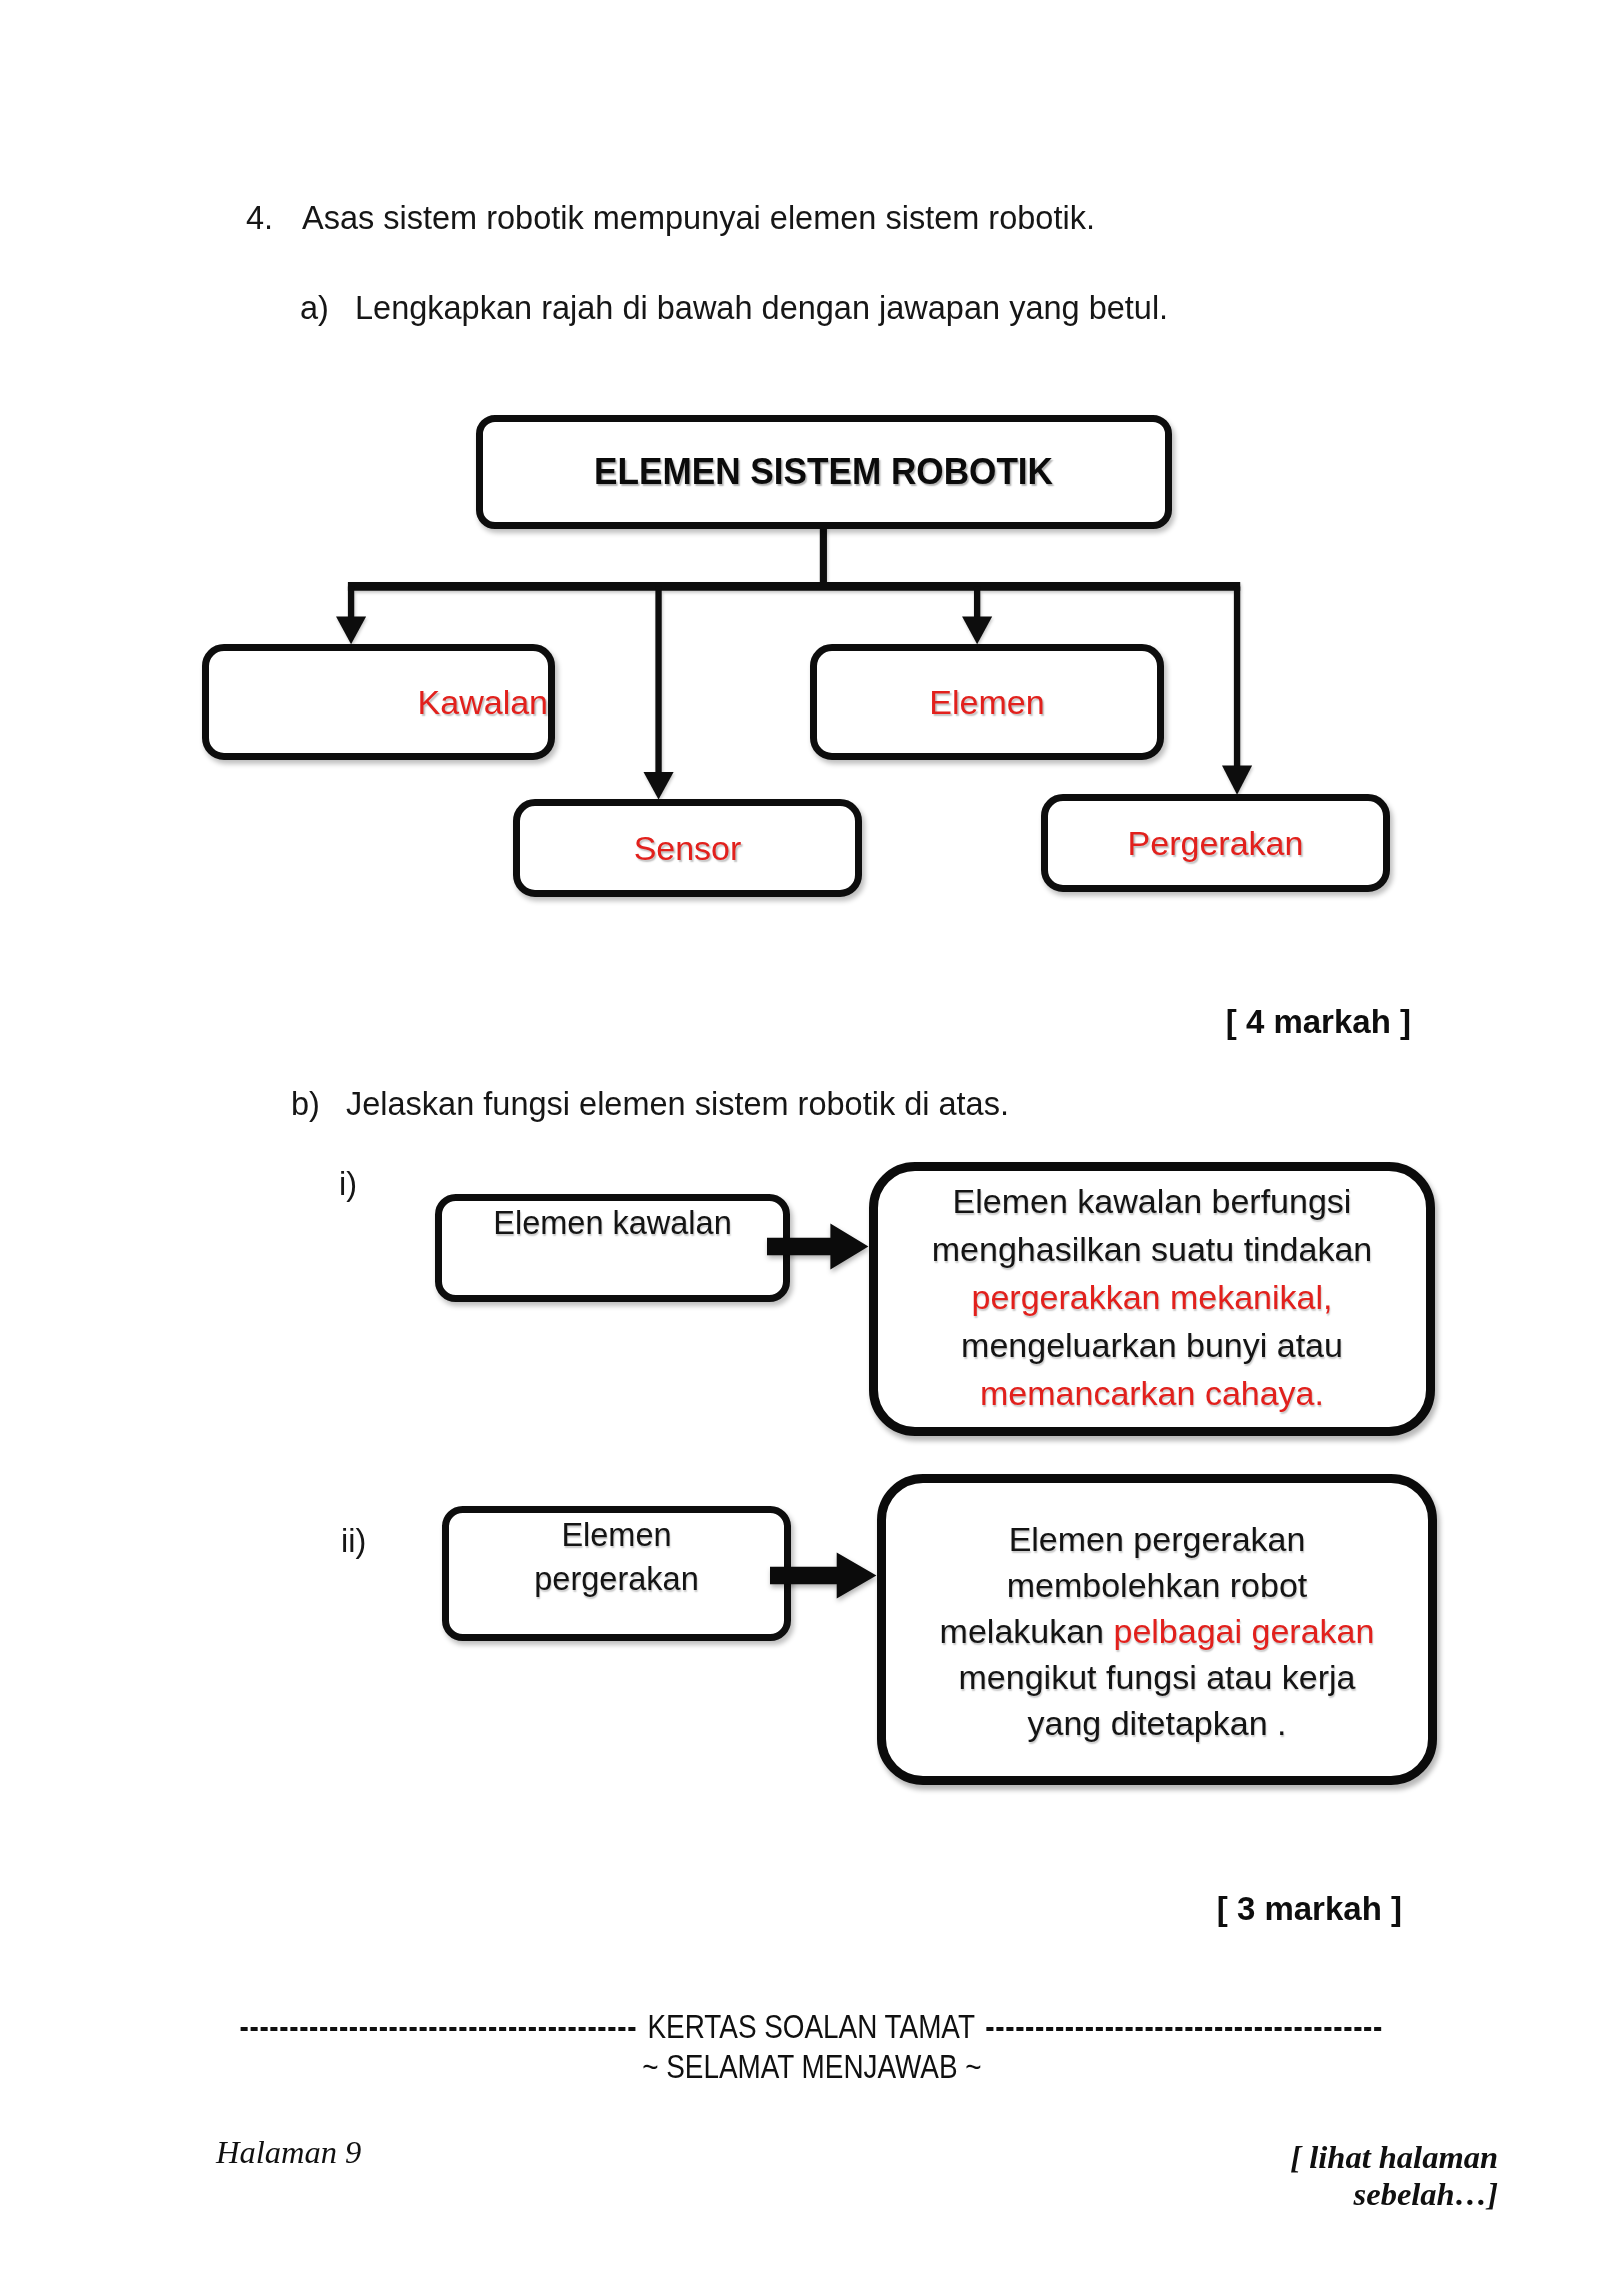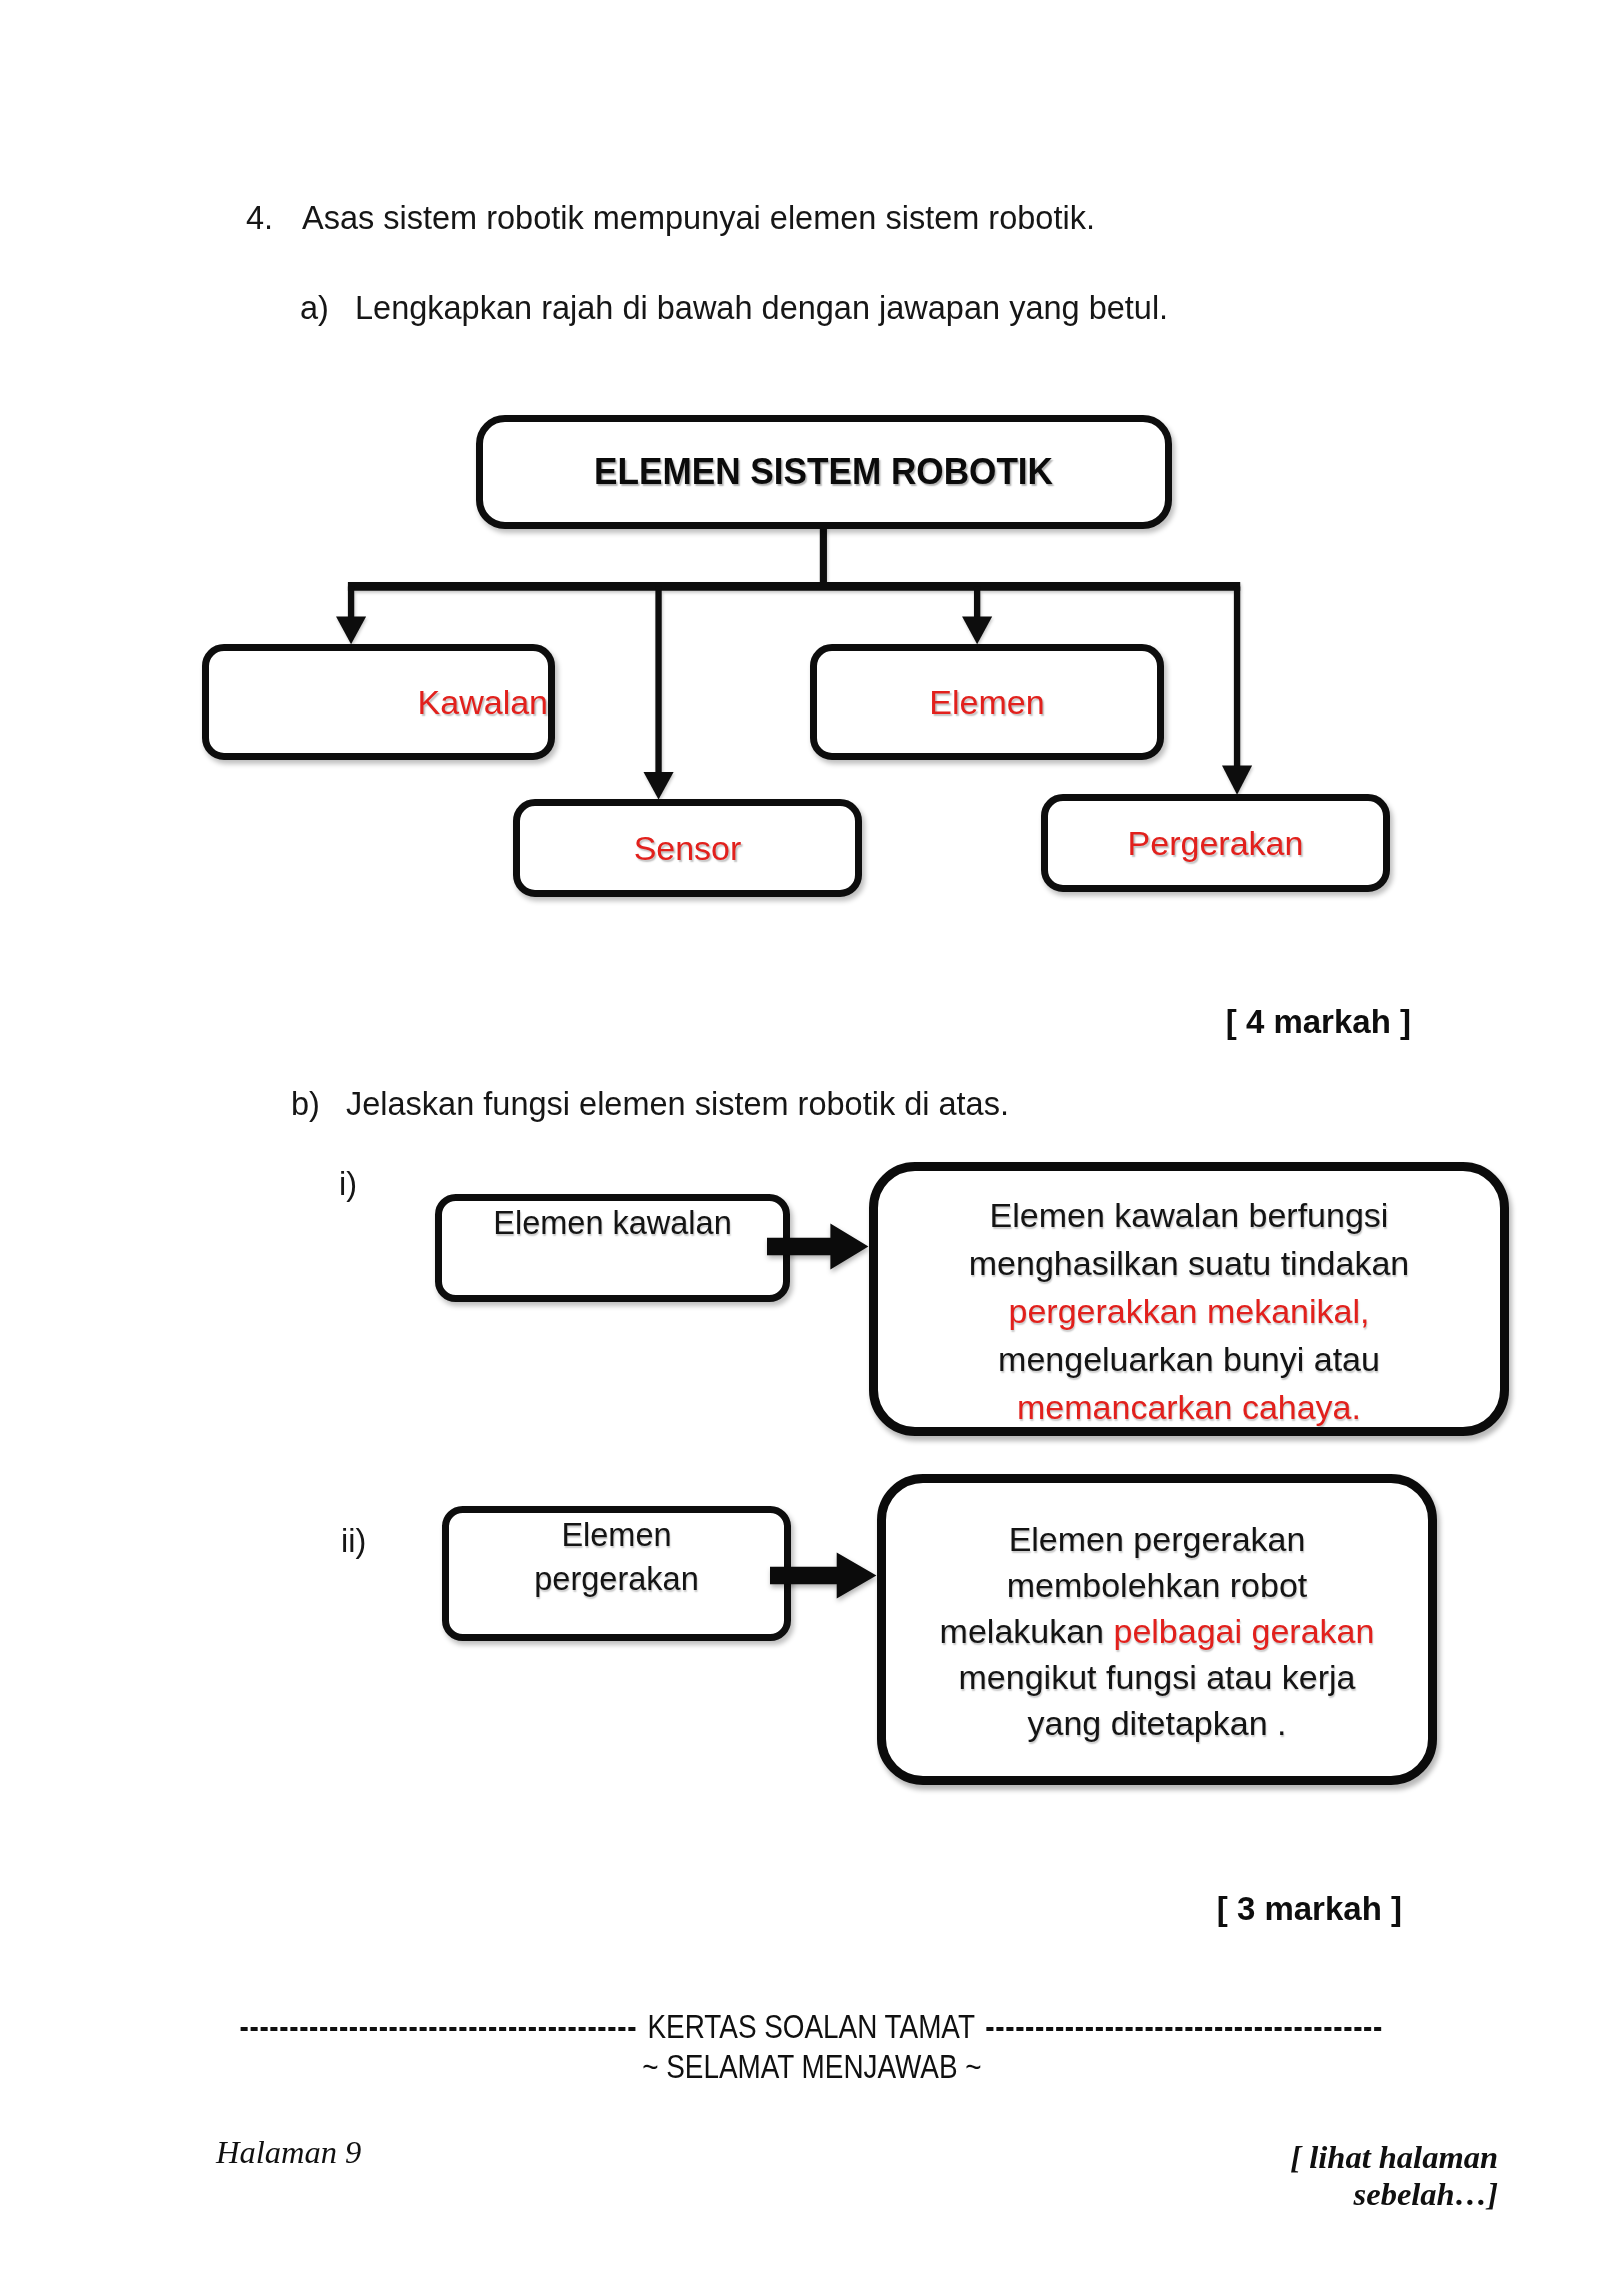--- a/index.html
+++ b/index.html
@@ -82,21 +82,21 @@
     <line x1="831" y1="740" x2="831" y2="978" stroke="#0d0d0d" stroke-width="8"></line>
     <polygon points="812,974 850,974 831,1009" fill="#0d0d0d"></polygon>
 
     <line x1="1233" y1="740" x2="1233" y2="782" stroke="#0d0d0d" stroke-width="8"></line>
     <polygon points="1214,778 1252,778 1233,813" fill="#0d0d0d"></polygon>
 
     <line x1="1561" y1="740" x2="1561" y2="970" stroke="#0d0d0d" stroke-width="8"></line>
     <polygon points="1542,966 1580,966 1561,1003" fill="#0d0d0d"></polygon>
   </svg>
 
-  <div class="dbox" style="left:476px;top:415px;width:696px;height:114px;border-radius:29px;">
+  <div class="dbox" style="left:476px;top:415px;width:696px;height:114px;border-radius:19px;">
     <span class="root-title">ELEMEN SISTEM ROBOTIK</span>
   </div>
 
   <div class="dbox" style="left:202px;top:644px;width:353px;height:116px;justify-content:flex-end;">
     <span class="child-label">Kawalan</span>
   </div>
 
   <div class="dbox" style="left:810px;top:644px;width:354px;height:116px;">
     <span class="child-label">Elemen</span>
   </div>
@@ -117,21 +117,21 @@
   <span class="abs item-label" style="left:339px;top:1166px;">i)</span>
 
   <div class="srcbox" style="left:415px;top:1194px;width:355px;height:108px;">
     <span class="src-line">Elemen kawalan</span>
   </div>
 
   <svg class="arrow-svg" style="left:767px;top:1221px;" width="103" height="51" viewBox="0 0 130 64">
     <polygon points="0,21 80,21 80,3 128,32 80,61 80,43 0,43" fill="#0b0b0b"></polygon>
   </svg>
 
-  <div class="bigbox bb-i" style="left:869px;top:1162px;width:640px;height:274px;padding-top:20px;">
+  <div class="bigbox bb-i" style="left:869px;top:1162px;width:566px;height:274px;padding-top:6px;">
       <div class="desc-line"><span>Elemen kawalan berfungsi</span></div>
       <div class="desc-line"><span>menghasilkan suatu tindakan</span></div>
       <div class="desc-line"><span class="red">pergerakkan mekanikal,</span></div>
       <div class="desc-line"><span>mengeluarkan bunyi atau</span></div>
       <div class="desc-line"><span class="red">memancarkan cahaya.</span></div>
     </div>
 
   <span class="abs item-label" style="left:341px;top:1523px;">ii)</span>
 
   <div class="srcbox" style="left:422px;top:1506px;width:349px;height:135px;">

